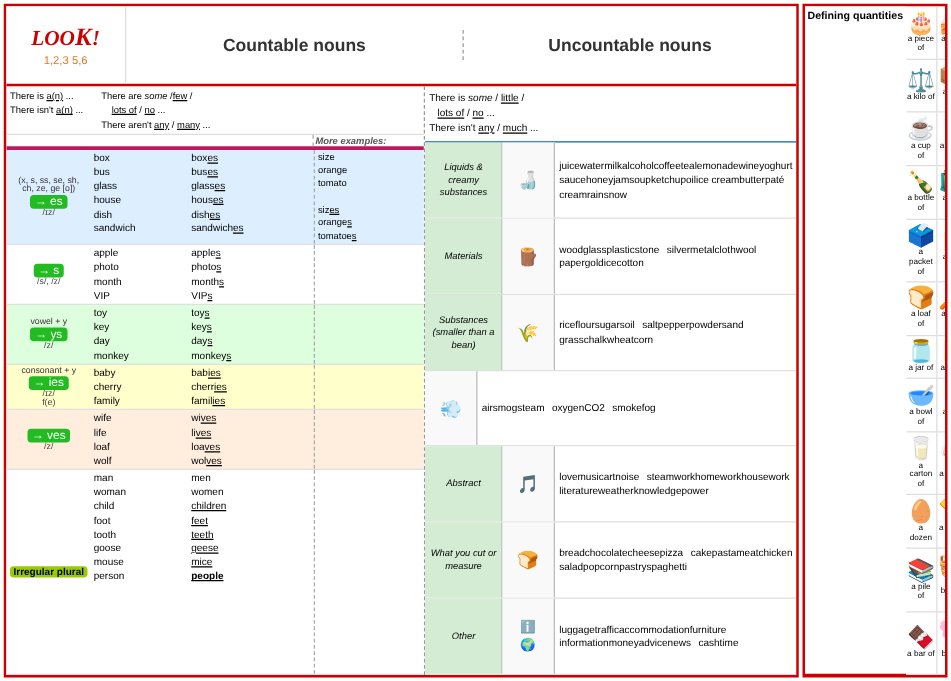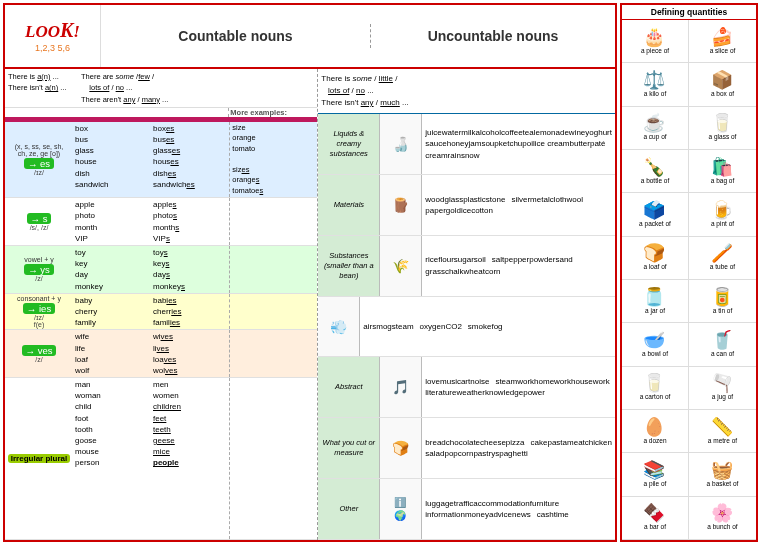--- a/index.html
+++ b/index.html
@@ -18,25 +18,25 @@
     .left-panel {
       flex: 1;
       border: 2px solid #cc0000;
       margin: 3px;
       display: flex;
       flex-direction: column;
       overflow: hidden;
     }
 
     .right-panel {
-      width: 138px;
+      width: 116px;
       border: 2px solid #cc0000;
       margin: 3px 3px 3px 0;
       display: flex;
-      flex-direction: column;
+      flex-direction: row;
       overflow: hidden;
     }
 
     .top-title {
       display: flex;
       background: #fff;
       border-bottom: 2px solid #cc0000;
       align-items: center;
     }
 
@@ -110,23 +110,24 @@
 
     .grammar-right {
       flex: 1;
       font-size: 7.5px;
       line-height: 1.5;
     }
 
     .count-col-headers {
       display: flex;
       font-size: 7.5px;
+      font-style: italic;
       color: #555;
       padding: 0 1px;
-      border-bottom: 5px solid #be185d;
+      border-bottom: 3px solid #be185d;
     }
 
     .cch-rule { width: 68px; padding: 0 1px; }
     .cch-sing { width: 78px; padding: 0 1px; }
     .cch-plur { flex: 1; padding: 0 1px; }
     .cch-more { width: 88px; padding: 0 1px; border-left: 1px dashed #aaa; }
 
     
     .nrow {
       display: flex;

